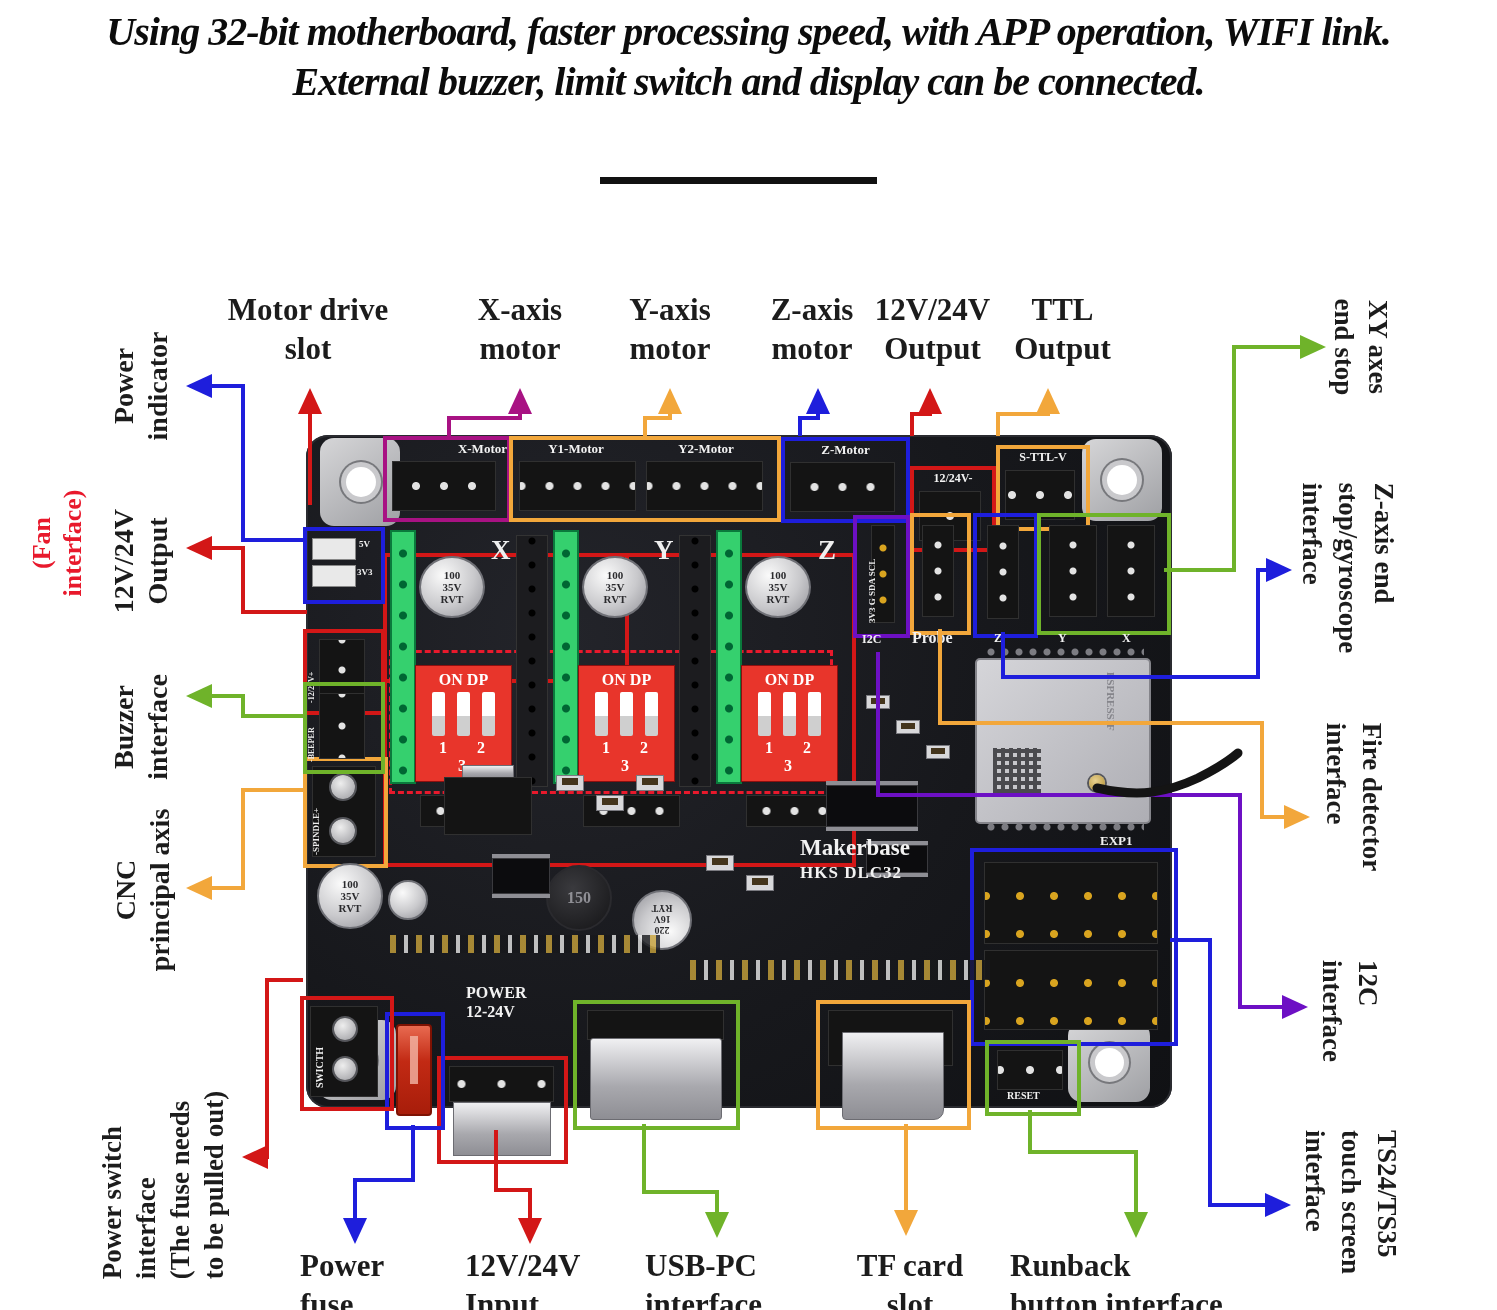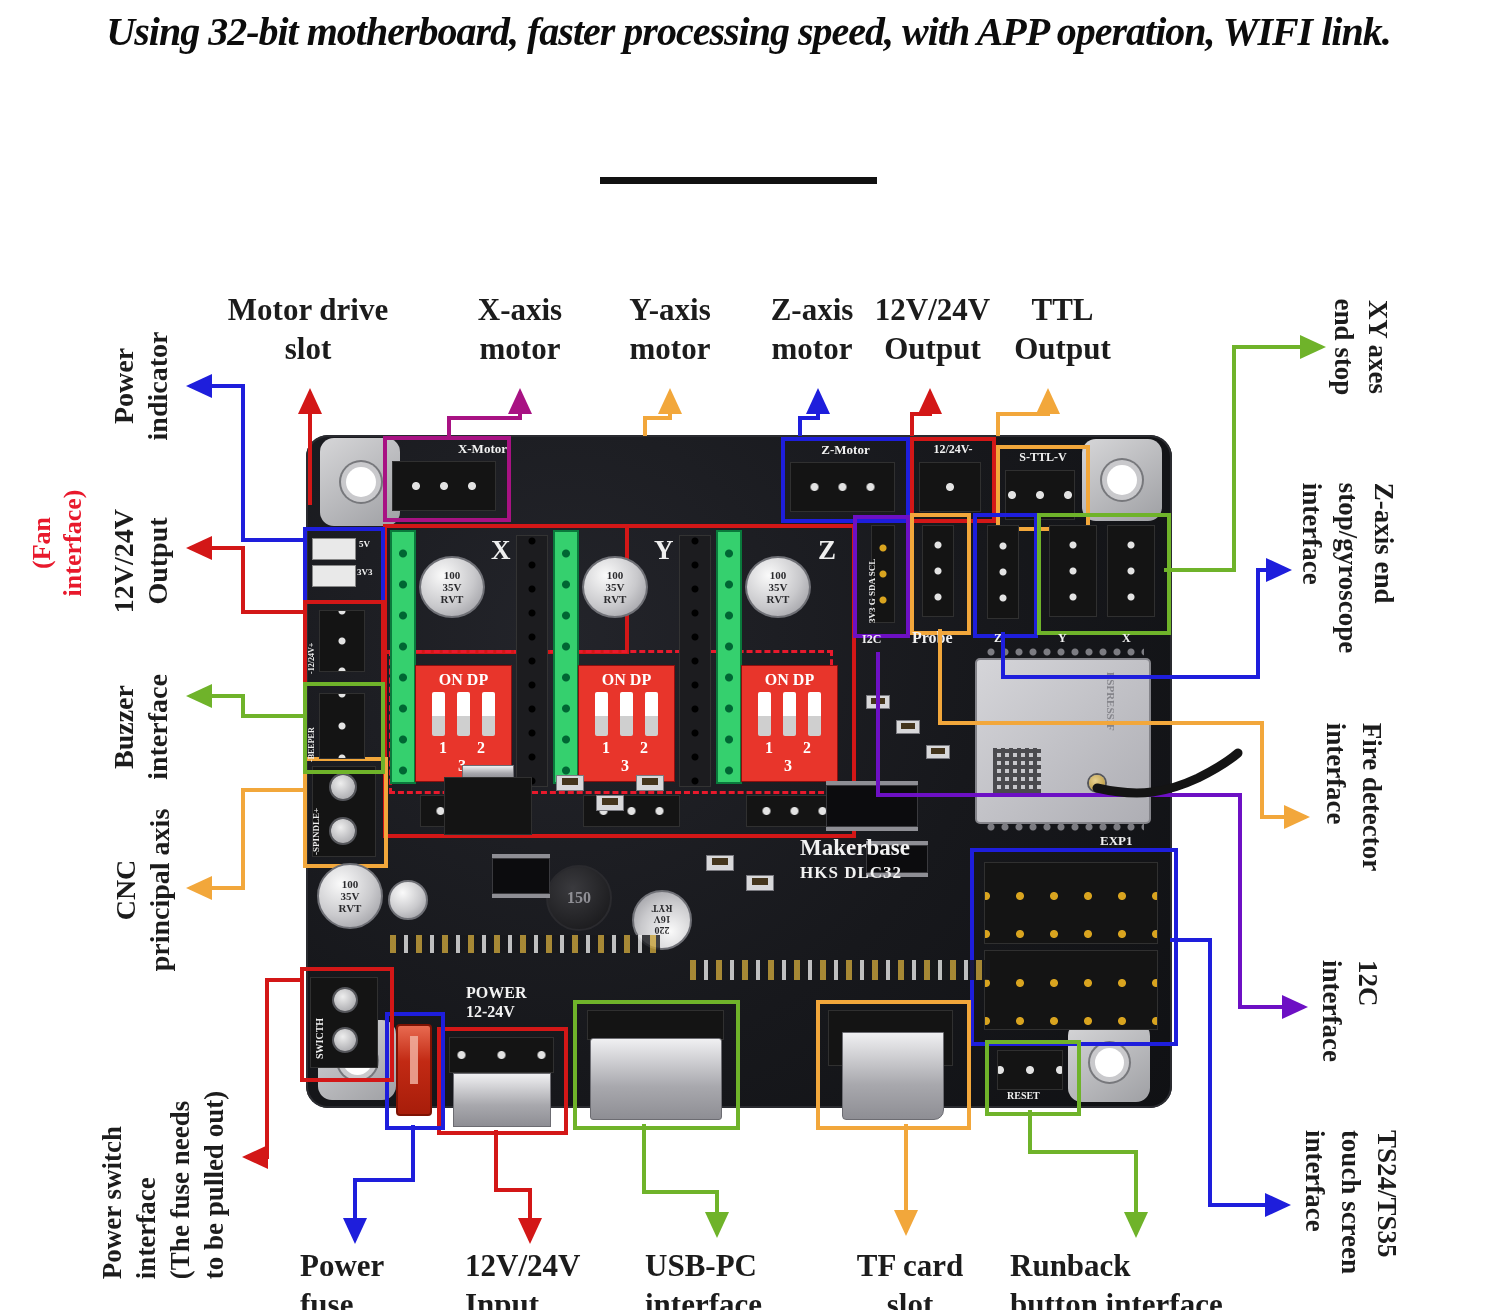--- a/index.html
+++ b/index.html
@@ -18,21 +18,21 @@
   .rotl{transform:rotate(-90deg);}
   .rotr{transform:rotate(90deg);}
   .alft{text-align:left;justify-content:center;}
   
   .board{position:absolute;left:306px;top:435px;width:866px;height:673px;background:
          radial-gradient(circle at 30% 30%, #23242a 0%, #17181c 55%, #101114 100%);
          border-radius:22px;box-shadow:0 0 0 2px #2a2b30 inset;}
   .tab{position:absolute;background:linear-gradient(145deg,#d6d6d8,#9fa0a4);border-radius:14px;}
   .hole{position:absolute;background:#fff;border-radius:50%;box-shadow:0 0 0 5px #c9c9cc,0 0 0 7px #77787c;}
   .cbox{position:absolute;border:4px solid;}
-  .c-red{border-color:#d31717;} .c-blue{border-color:#1e1edc;} .c-green{border-color:#6fb32a;}
+  .c-red{border-color:#d31717;margin-top:29px;} .c-blue{border-color:#1e1edc;} .c-green{border-color:#6fb32a;}
   .c-orange{border-color:#f2a73b;} .c-mag{border-color:#a81283;} .c-violet{border-color:#6d10c4;}
   .dashbox{position:absolute;border:3px dashed #e8192c;}
   .silk{position:absolute;color:#f2f2f2;font-weight:bold;}
   .conn{position:absolute;background:#141414;border:1px solid #303030;}
   .pinsw{background-image:radial-gradient(circle,#e3e3e3 3.5px,rgba(0,0,0,0) 4.5px);
          background-size:28px 100%;background-position:center;background-repeat:repeat-x;}
   .pinsv{background-image:radial-gradient(circle,#e3e3e3 3px,rgba(0,0,0,0) 4px);
          background-size:100% 26px;background-position:center;background-repeat:repeat-y;}
   .pinsg{background-image:radial-gradient(circle,#d9a41f 3px,rgba(0,0,0,0) 4px);
          background-size:100% 26px;background-position:center;background-repeat:repeat-y;}
@@ -70,20 +70,21 @@
   .tinyrot{position:absolute;color:#eee;font-weight:bold;font-size:9px;white-space:nowrap;
            transform:rotate(-90deg);transform-origin:left top;}
   svg.overlay{position:absolute;left:0;top:0;z-index:6;pointer-events:none;}
 </style>
 </head>
 <body>
 
 <div class="canvas">
 
   <div class="hdr" style="top:8px;">Using 32-bit motherboard, faster processing speed, with APP operation, WIFI link.</div>
+  <div class="hdr" style="top:58px;">External buzzer, limit switch and display can be connected.</div>
   <div class="divider" style="left:600px;top:177px;width:277px;height:7px;"></div>
 
   <div class="lbl ctr" style="left:208px;top:290px;width:200px;">Motor drive
 slot</div>
   <div class="lbl ctr" style="left:445px;top:290px;width:150px;">X-axis
 motor</div>
   <div class="lbl ctr" style="left:595px;top:290px;width:150px;">Y-axis
 motor</div>
   <div class="lbl ctr" style="left:737px;top:290px;width:150px;">Z-axis
 motor</div>
@@ -139,20 +140,26 @@
     <div class="hole" style="left:801px;top:30px;width:30px;height:30px;"></div>
     <div class="tab" style="left:12px;top:585px;width:78px;height:80px;"></div>
     <div class="hole" style="left:37px;top:611px;width:29px;height:29px;"></div>
     <div class="tab" style="left:762px;top:587px;width:82px;height:80px;"></div>
     <div class="hole" style="left:789px;top:613px;width:29px;height:29px;"></div>
 
     <div class="cbox c-mag" style="left:77px;top:1px;width:120px;height:78px;">
       <div class="silk" style="left:0;top:1px;width:100%;text-align:right;font-size:13px;">X-Motor</div>
       <div class="conn pinsw" style="left:5px;top:21px;width:102px;height:48px;"></div>
     </div>
+    <div class="cbox c-orange" style="left:203px;top:1px;width:264px;height:78px;">
+      <div class="silk" style="left:8px;top:1px;width:110px;text-align:center;font-size:13px;">Y1-Motor</div>
+      <div class="silk" style="left:138px;top:1px;width:110px;text-align:center;font-size:13px;">Y2-Motor</div>
+      <div class="conn pinsw" style="left:6px;top:21px;width:115px;height:48px;"></div>
+      <div class="conn pinsw" style="left:133px;top:21px;width:115px;height:48px;"></div>
+    </div>
     <div class="cbox c-blue" style="left:475px;top:2px;width:121px;height:78px;">
       <div class="silk" style="left:0;top:1px;width:100%;text-align:center;font-size:13px;">Z-Motor</div>
       <div class="conn pinsw" style="left:5px;top:21px;width:103px;height:48px;"></div>
     </div>
     <div class="cbox c-red" style="left:604px;top:2px;width:78px;height:78px;">
       <div class="silk" style="left:0;top:1px;width:100%;text-align:center;font-size:12px;">12/24V-</div>
       <div class="conn pinsw" style="left:5px;top:21px;width:60px;height:48px;background-size:34px 100%;"></div>
     </div>
     <div class="cbox c-orange" style="left:690px;top:10px;width:86px;height:78px;">
       <div class="silk" style="left:0;top:1px;width:100%;text-align:center;font-size:12px;">S-TTL-V</div>

